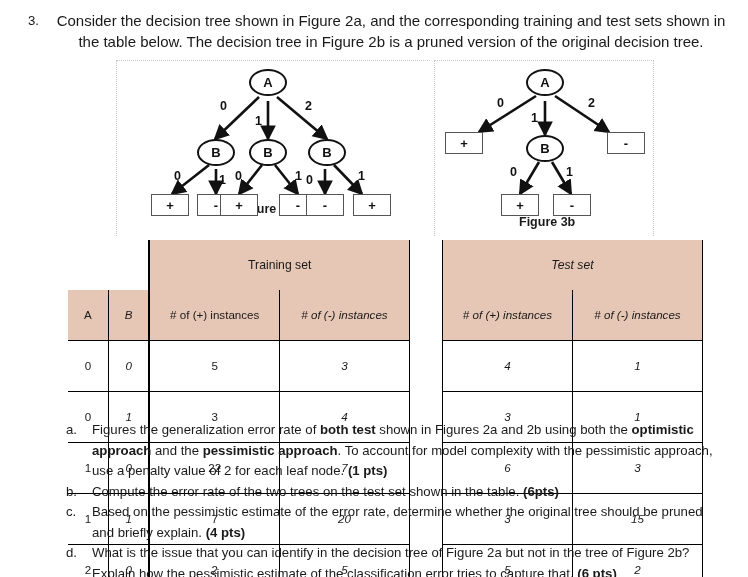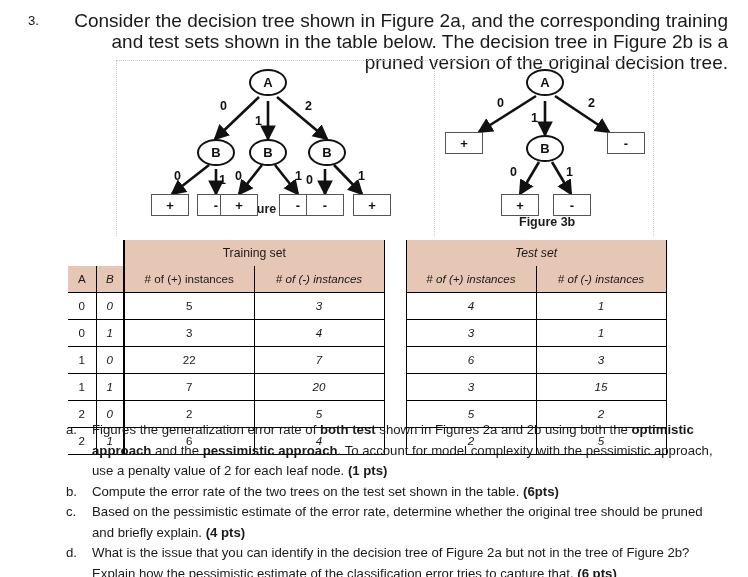--- a/index.html
+++ b/index.html
@@ -26,23 +26,23 @@
     align-items: flex-start;
   }
   #q3-number {
     width: 26px;
     flex: 0 0 26px;
     font-size: 13.2px;
     line-height: 21px;
   }
   #q3-text {
     flex: 1;
-    font-size: 19px;
+    font-size: 15px;
     line-height: 21px;
-    text-align: right;
+    text-align: center;
   }
 
   
   #figures {
     position: absolute;
     left: 0;
     top: 60px;
     width: 748px;
     height: 175px;
   }
@@ -112,21 +112,21 @@
   
   #data-table {
     position: absolute;
     left: 68px;
     top: 240px;
     border-collapse: collapse;
     font-size: 11.6px;
     color: #1a1a1a;
   }
   #data-table td, #data-table th {
-    padding: 4px;
+    padding: 16px;
     margin: 0;
     font-weight: normal;
     text-align: center;
     height: 18px;
     line-height: 18px;
     box-sizing: border-box;
   }
   .hdr-fill { background: #e6c6b4; }
   .spacer-col { width: 22px; border: none !important; background: #fff; }
   .thick-left { border-left: 2px solid #000; }

